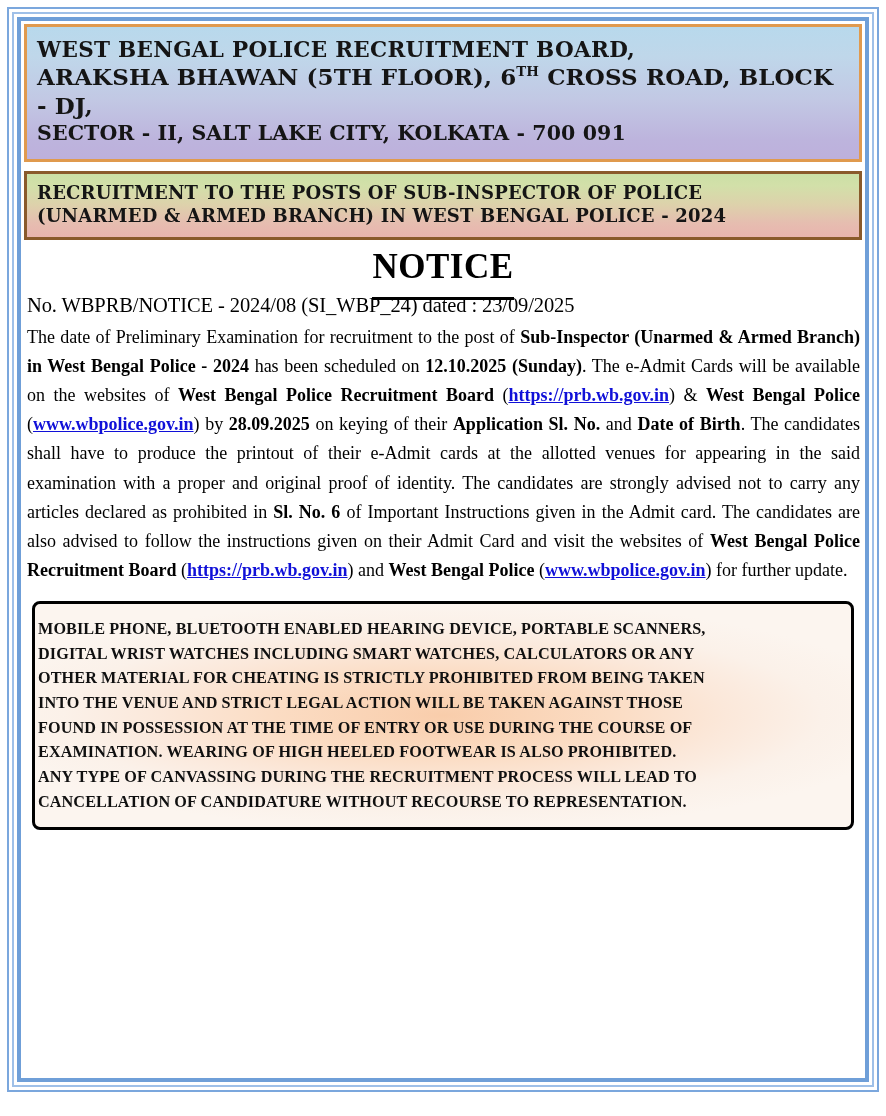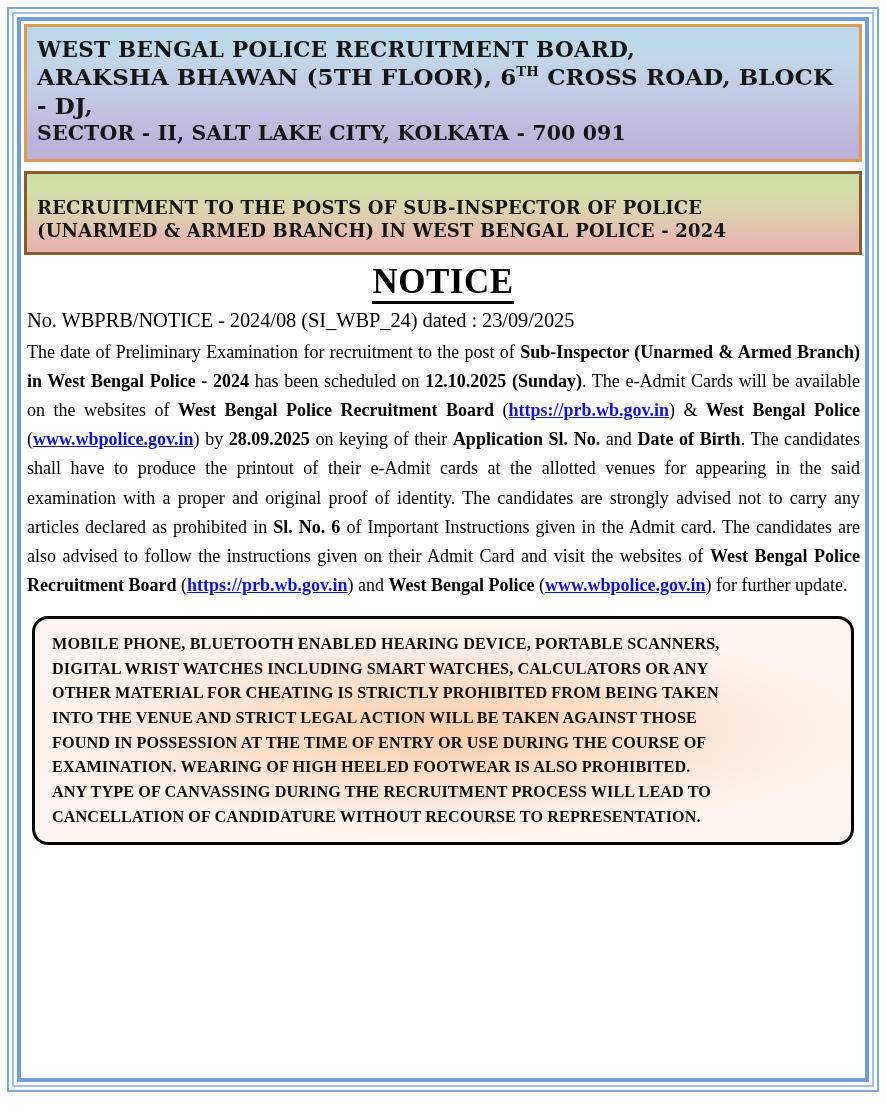--- a/index.html
+++ b/index.html
@@ -83,21 +83,21 @@
   .sup-ord {
     font-size: 0.58em;
     vertical-align: super;
     line-height: 0;
   }
 
   
   #subject-header {
     border: 3px solid #8a5a2b;
     background: linear-gradient(to bottom, #cbdfa5 0%, #d2e0a9 18%, #ddd2ab 48%, #e6bdb0 78%, #e9b4ae 100%);
-    padding: 22px 10px 9px 10px;
+    padding: 7px 10px 9px 10px;
     margin-bottom: 6px;
   }
   #subject-header .line {
     line-height: 1.3;
     font-size: 18px;
     letter-spacing: 0.2px;
     text-transform: uppercase;
   }
 
   
@@ -106,21 +106,21 @@
     font-family: "Liberation Serif", "DejaVu Serif", serif;
     font-weight: bold;
     font-size: 35px;
     letter-spacing: 0.5px;
     color: #000;
     margin: 7px 0 3px 0;
     line-height: 1.12;
   }
   #notice-title span {
     border-bottom: 3px solid #000;
-    padding-bottom: 0;
+    padding-bottom: 11px;
   }
 
   
   #notice-ref {
     font-family: "Liberation Serif", "DejaVu Serif", serif;
     font-weight: normal;
     font-size: 20.5px;
     color: #000;
     margin: 8px 0 6px 3px;
     letter-spacing: -0.1px;
@@ -143,22 +143,22 @@
     text-decoration: underline;
     font-weight: bold;
     cursor: pointer;
   }
 
   
   #warning-box {
     box-sizing: border-box;
     margin: 16px 8px 0 8px;
     border: 3px solid #000000;
-    border-radius: 16px;
-    padding: 13px 16px 13px 17px;
+    border-radius: 8px;
+    padding: 13px 16px 13px 3px;
     background:
       radial-gradient(ellipse 58% 52% at 50% 50%,
         #f9cdab 0%,
         #fbdcc3 35%,
         #fbe8da 60%,
         #fbf1e9 80%,
         #fcf5ef 100%);
   }
   #warning-box .wline {
     font-family: "Liberation Serif", "DejaVu Serif", serif;

